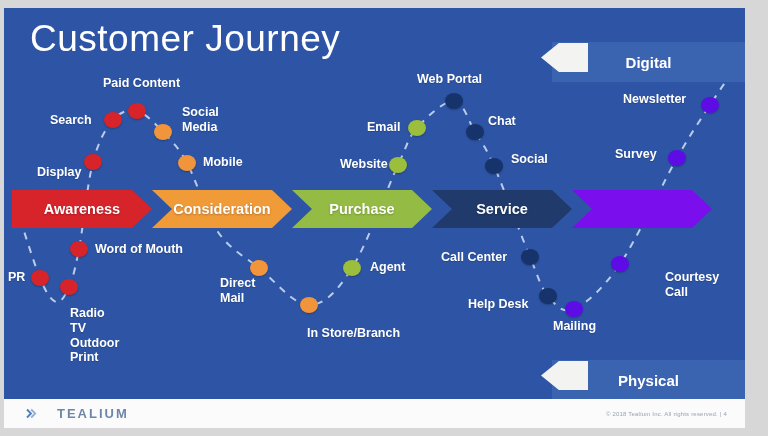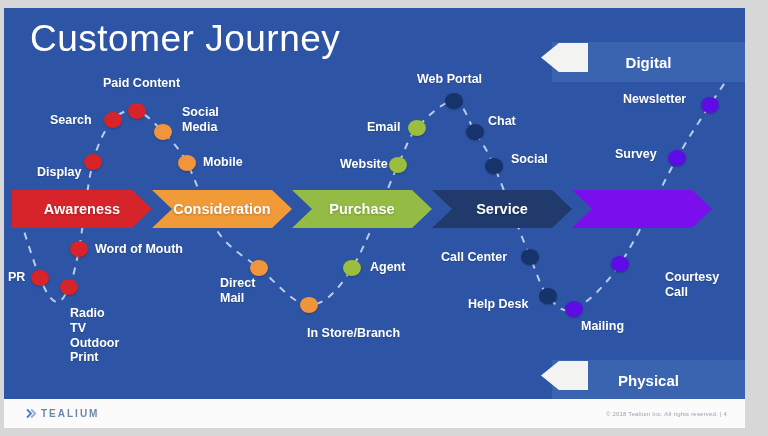--- a/index.html
+++ b/index.html
@@ -13,21 +13,21 @@
        color:#ffffff;font-size:14.5px;font-weight:700;text-shadow:0 1px 2px rgba(0,0,0,.25);}
   .dot{position:absolute;width:18px;height:16px;border-radius:50%;box-shadow:0 1px 2px rgba(0,0,0,.25);}
   .tp-label{position:absolute;color:#ffffff;font-size:12.5px;font-weight:700;line-height:1.18;
        white-space:pre-line;text-shadow:0 1px 1px rgba(0,0,0,.2);}
   .band{position:absolute;left:548px;width:193px;height:40px;background:#3a63b0;
        display:flex;align-items:center;justify-content:center;color:#fff;font-size:15px;font-weight:700;}
   .band-pointer{position:absolute;left:537px;width:47px;height:29px;background:#f3f3f1;
        clip-path:polygon(0 50%,38% 0,100% 0,100% 100%,38% 100%);}
   .footer{position:absolute;left:0;top:391px;width:741px;height:29px;background:#fbfbfb;
        display:flex;align-items:center;justify-content:space-between;padding:0 18px 0 22px;box-sizing:border-box;}
-  .brand{display:flex;align-items:center;gap:4px;color:#6e87a8;font-size:10px;font-weight:700;letter-spacing:2px;}
+  .brand{display:flex;align-items:center;gap:20px;color:#6e87a8;font-size:13px;font-weight:700;letter-spacing:2px;}
   .copyright{color:#97a2b2;font-size:6px;letter-spacing:.2px;}
 </style>
 </head>
 <body>
 
 <div class="slide">
 
   <div class="title">Customer Journey</div>
 
   <svg id="wave-svg" width="741" height="420" viewBox="0 0 741 420">
@@ -80,21 +80,21 @@
       <div class="tp-label" style="left: 413px; top: 64px;">Web Portal</div>
       <div class="dot" style="left: 462px; top: 116px; background: rgb(22, 51, 107);"></div>
       <div class="tp-label" style="left: 484px; top: 106px;">Chat</div>
       <div class="dot" style="left: 481px; top: 150px; background: rgb(22, 51, 107);"></div>
       <div class="tp-label" style="left: 507px; top: 144px;">Social</div>
       <div class="dot" style="left: 517px; top: 241px; background: rgb(22, 51, 107);"></div>
       <div class="tp-label" style="left: 437px; top: 242px; text-align: center;">Call Center</div>
       <div class="dot" style="left: 535px; top: 280px; background: rgb(22, 51, 107);"></div>
       <div class="tp-label" style="left: 464px; top: 289px;">Help Desk</div>
       <div class="dot" style="left: 561px; top: 293px; background: rgb(94, 12, 230);"></div>
-      <div class="tp-label" style="left: 549px; top: 311px; margin-left: 28px;">Mailing</div>
+      <div class="tp-label" style="left: 549px; top: 311px;">Mailing</div>
       <div class="dot" style="left: 607px; top: 248px; background: rgb(94, 12, 230);"></div>
       <div class="tp-label" style="left: 661px; top: 262px;">Courtesy Call</div>
       <div class="dot" style="left: 664px; top: 142px; background: rgb(94, 12, 230);"></div>
       <div class="tp-label" style="left: 611px; top: 139px;">Survey</div>
       <div class="dot" style="left: 697px; top: 89px; background: rgb(94, 12, 230);"></div>
       <div class="tp-label" style="left: 619px; top: 84px;">Newsletter</div>
     </div>
 
   <div class="band" style="top:34px">
     <span>Digital</span>

